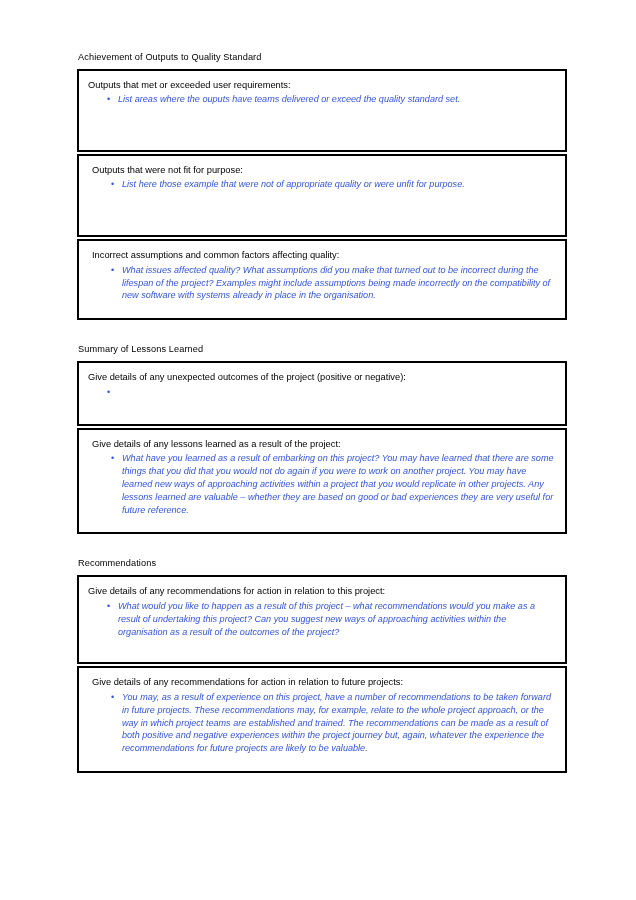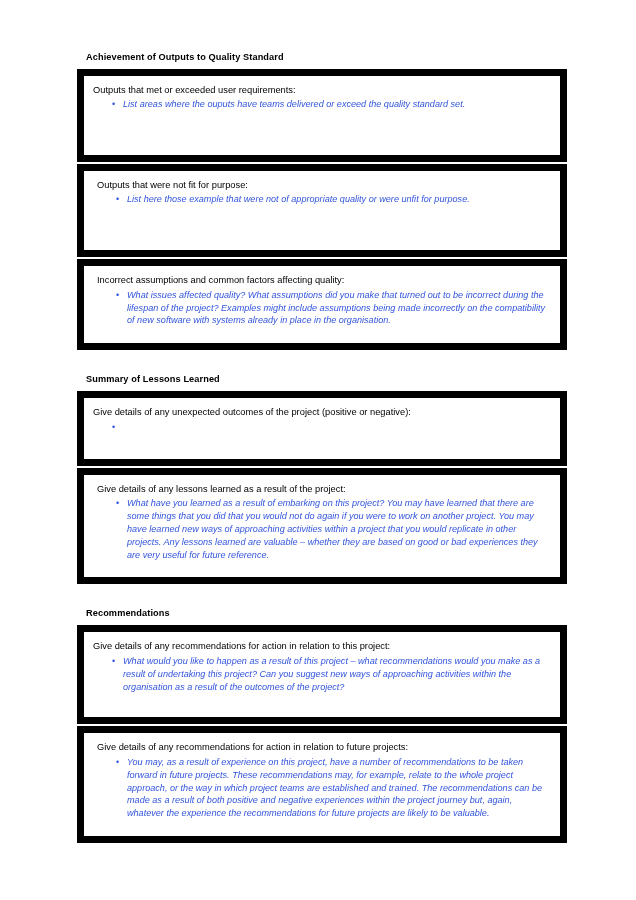--- a/index.html
+++ b/index.html
@@ -20,34 +20,34 @@
     width: 636px;
     height: 900px;
     box-sizing: border-box;
     padding: 52px 68px 0 77px;
   }
   .section {
     margin-bottom: 0;
   }
   .section-heading {
     font-size: 9.2px;
-    font-weight: bold;
+    font-weight: normal;
     letter-spacing: 0.1px;
     color: #000000;
-    margin: 0 0 6px 9px;
+    margin: 0 0 6px 1px;
     line-height: 1.2;
   }
   .section + .section {
     margin-top: 24px;
   }
   .box-group {
     width: 490px;
   }
   .box {
-    border: 7px solid #000000;
+    border: 2px solid #000000;
     box-sizing: border-box;
     width: 490px;
     padding: 8px 10px 8px 9px;
     background: #ffffff;
   }
   .box + .box {
     margin-top: 2px;
     padding-left: 13px;
   }
   .prompt {

